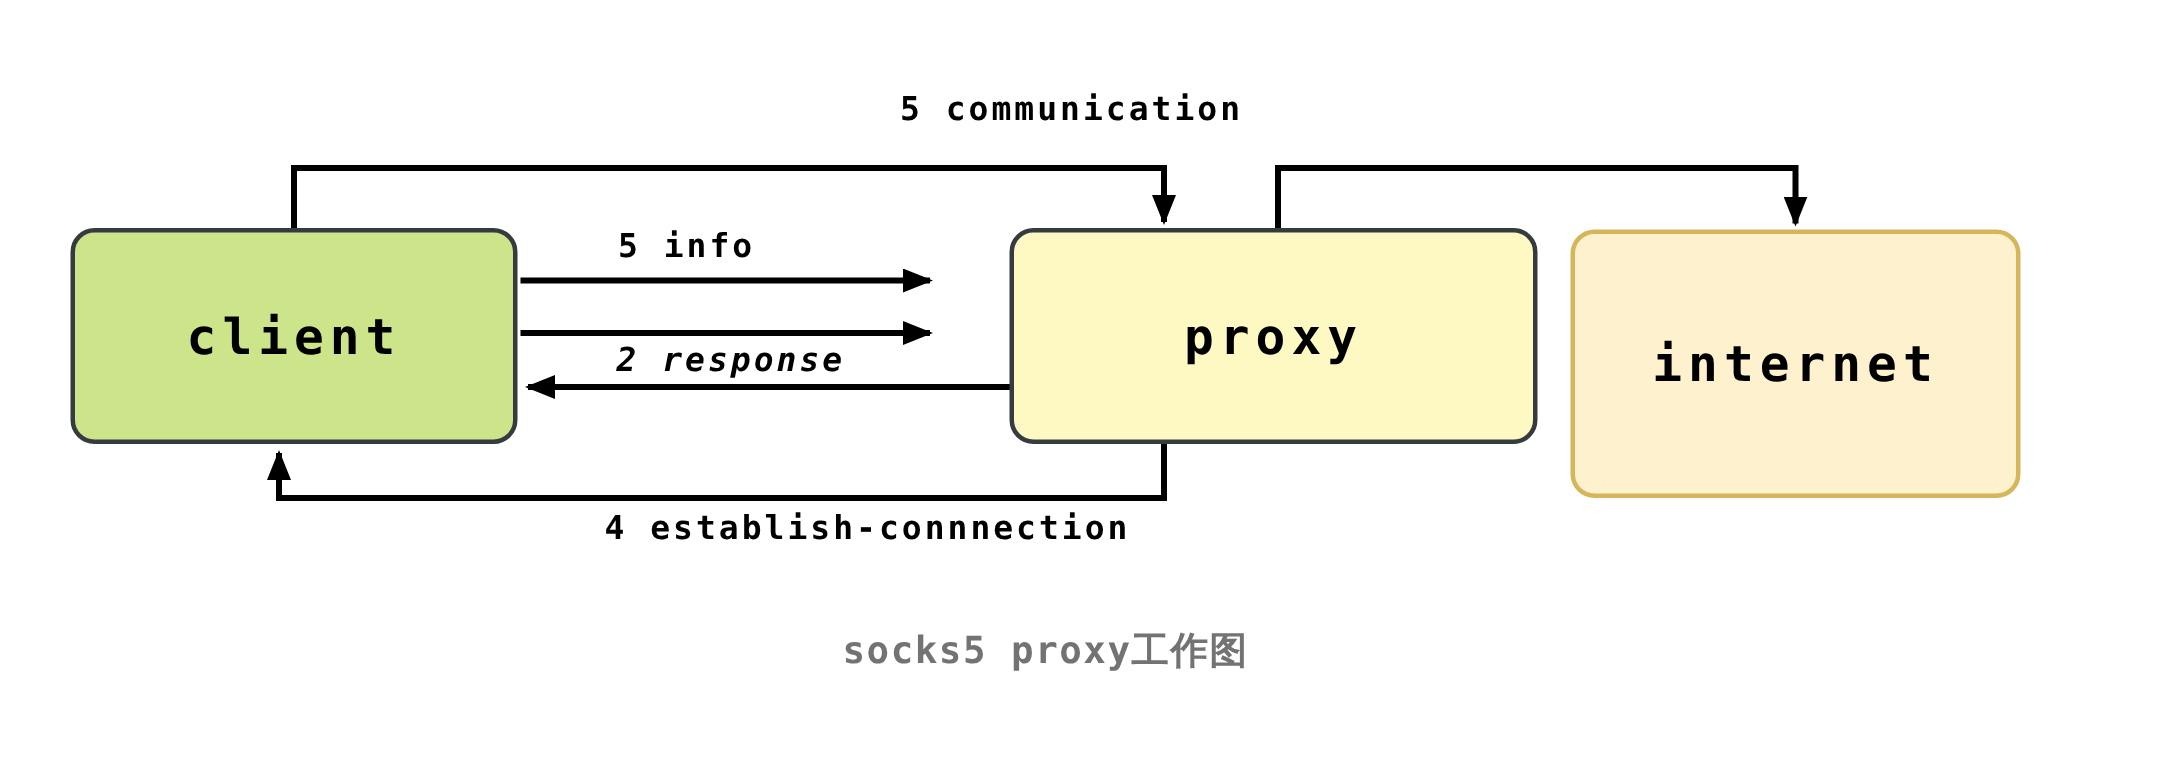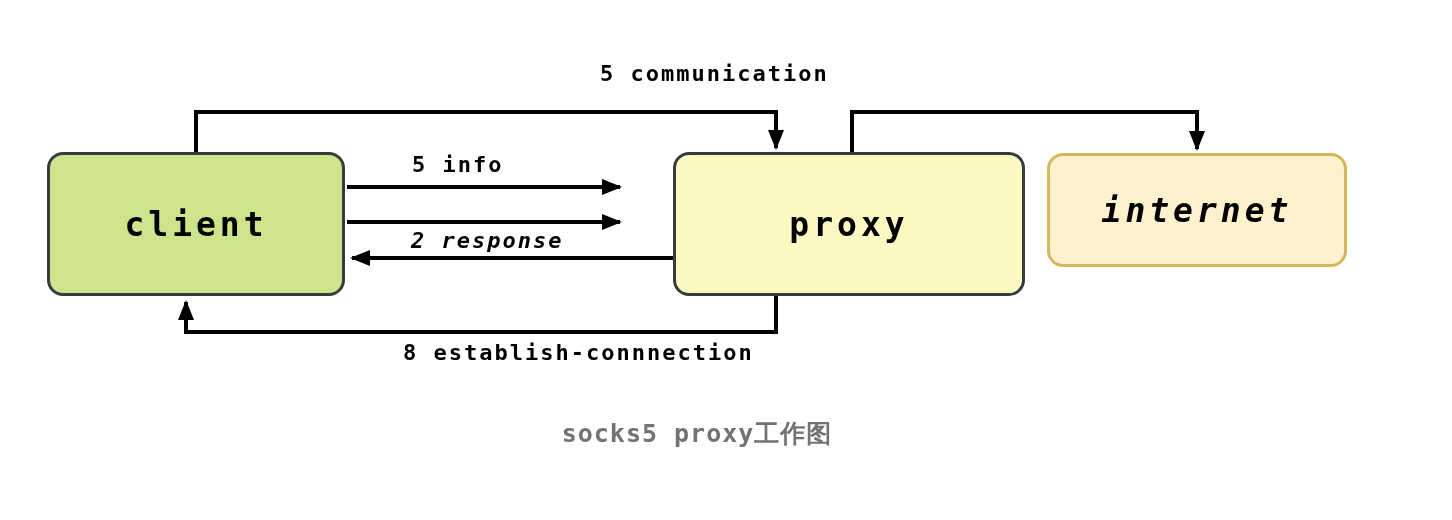--- a/index.html
+++ b/index.html
@@ -27,21 +27,21 @@
     justify-content: center;
   }
   .node-label {
     font-weight: bold;
     font-size: 33px;
     letter-spacing: 4px;
     color: #000000;
   }
   .node-client   { left: 47px;   top: 152px; width: 298px; height: 144px; background: #cde58a; }
   .node-proxy    { left: 625px;  top: 152px; width: 352px; height: 144px; background: #fef9c3; margin-left: 48px; }
-  .node-internet { left: 1047px; top: 153px; width: 300px; height: 114px; background: #fdf1ce; border-color: #d5b65a; font-style: italic; }
+  .node-internet { left: 1047px; top: 153px; width: 300px; height: 179px; background: #fdf1ce; border-color: #d5b65a; }
   .edge-label {
     position: absolute;
     font-weight: bold;
     font-size: 22px;
     letter-spacing: 2px;
     color: #000000;
     white-space: nowrap;
     line-height: 24px;
   }
   .edge-label-info          { left: 412px; top: 153px; }
@@ -97,17 +97,17 @@
     <span class="node-label">internet</span>
   </div>
 
   <div class="edge-label edge-label-communication">5 communication</div>
 
   <div class="edge-label edge-label-info">5 info</div>
 
 
   <div class="edge-label edge-label-response">2 response</div>
 
-  <div class="edge-label edge-label-establish">8 establish-connnection</div>
+  <div class="edge-label edge-label-establish">4 establish-connnection</div>
 
   <div class="diagram-title">socks5 proxy工作图</div>
 
 </div>
 
 </body></html>

